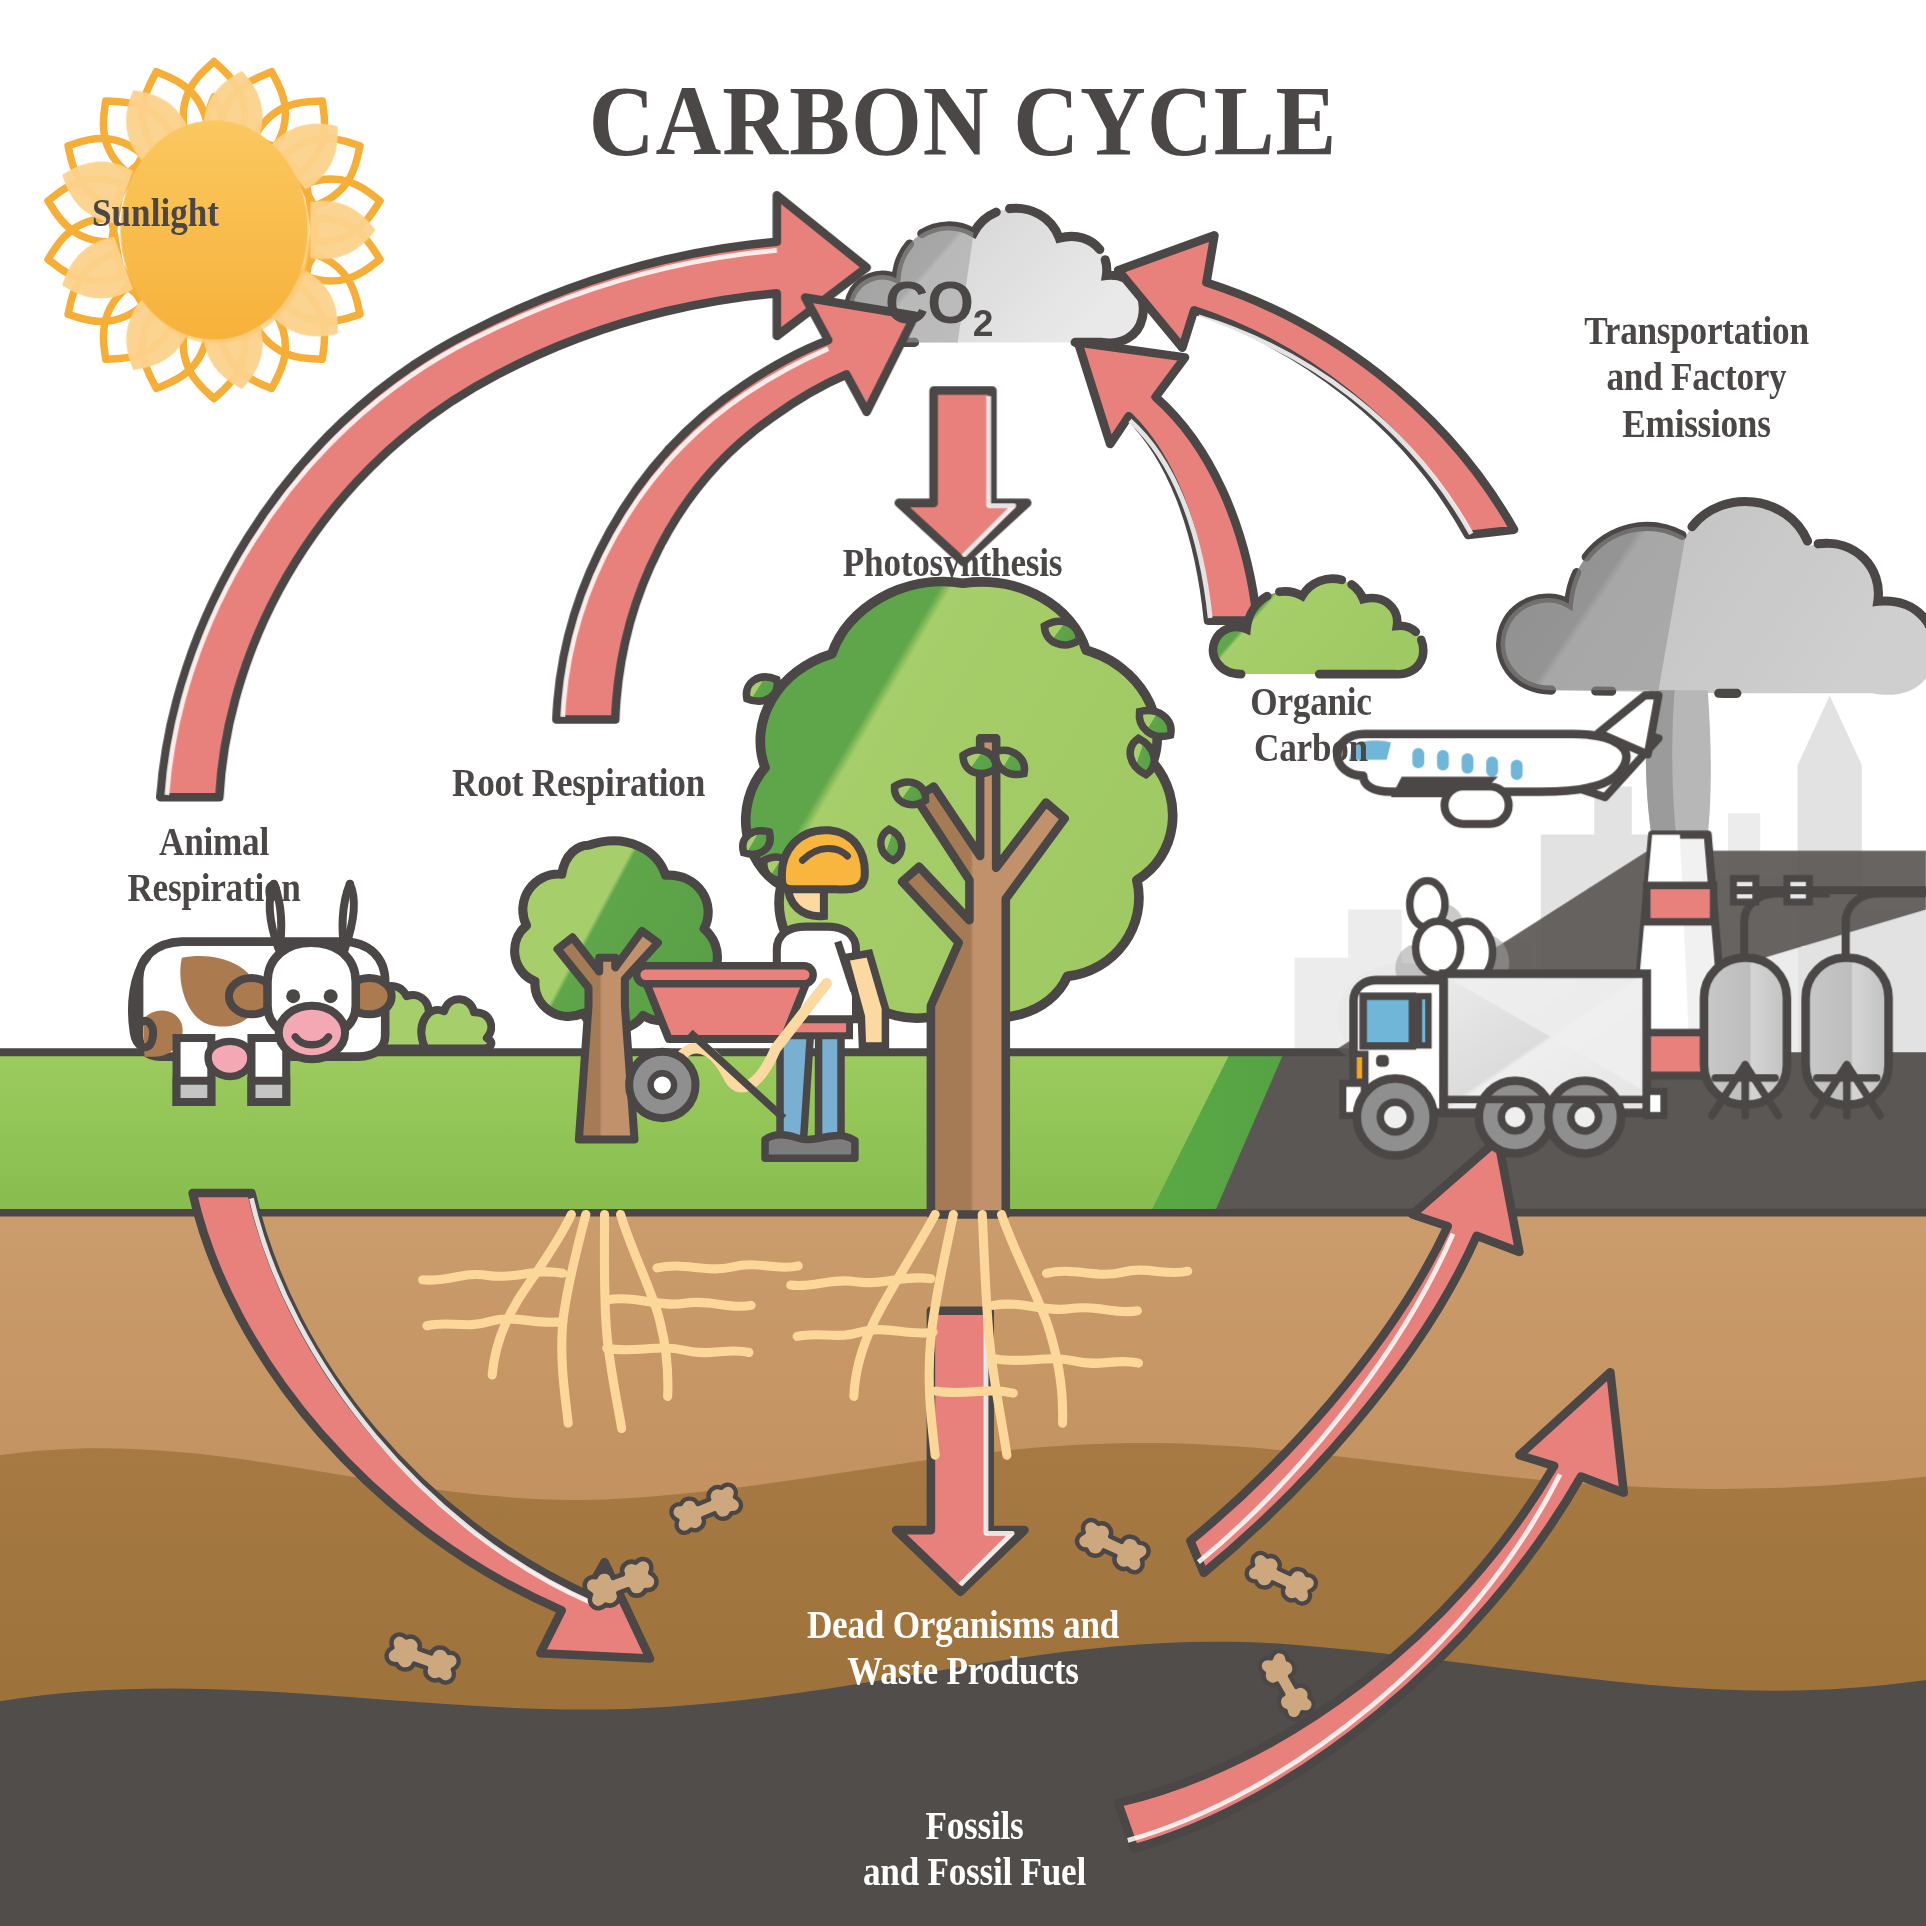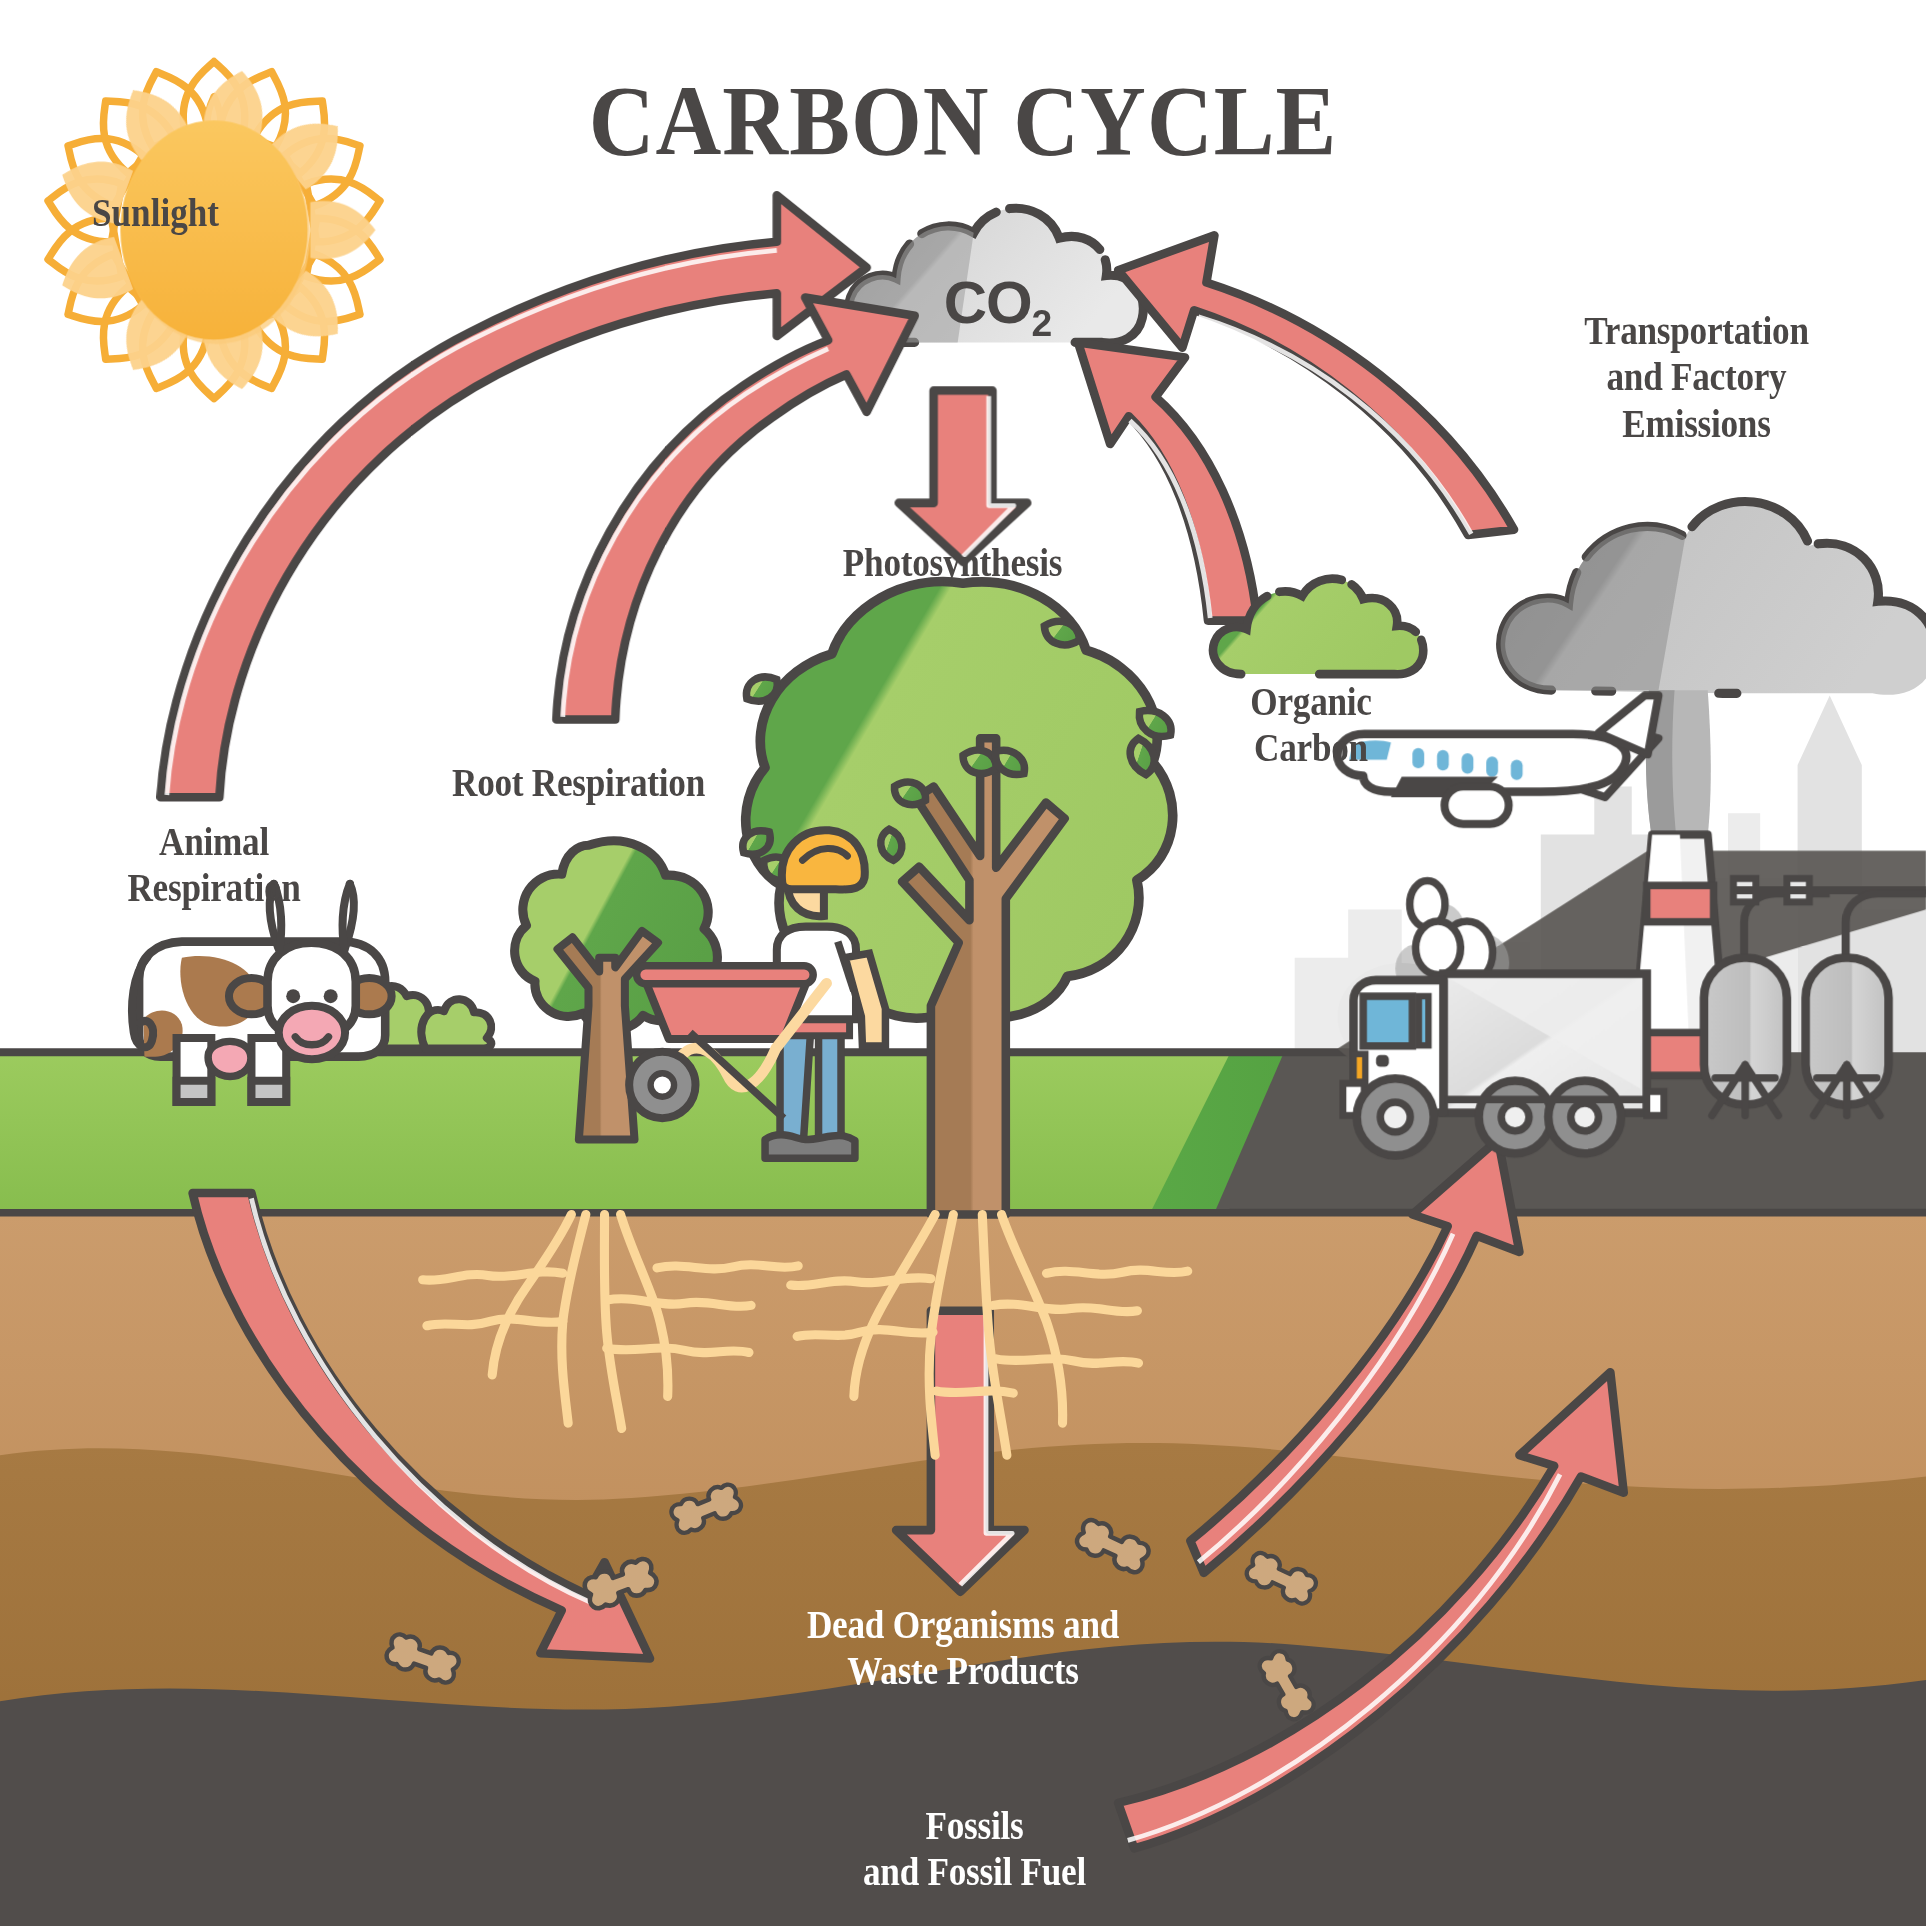--- a/index.html
+++ b/index.html
@@ -39,21 +39,21 @@
     text-align:center;
     font-family:"Liberation Serif", serif;
     font-weight:700;
     font-size:39px;
     color:#4a4746;
     transform:scaleX(0.9);
   }
   #co2-label{
     position:absolute;
     left:885px;top:268px;width:225px;
-    text-align:center;
+    text-align:left;
     font-family:"Liberation Sans", sans-serif;
     font-weight:700;
     font-size:60px;
     color:#4a4746;
     letter-spacing:-1.1px;
   }
   #co2-label sub{font-size:0.62em;}
   #lbl-photosynthesis{left:744px;top:540px;width:417px;font-size:40px;}
   #lbl-root{left:375px;top:760px;width:407px;font-size:40px;}
   #lbl-animal{left:64px;top:819px;width:300px;font-size:40px;}

